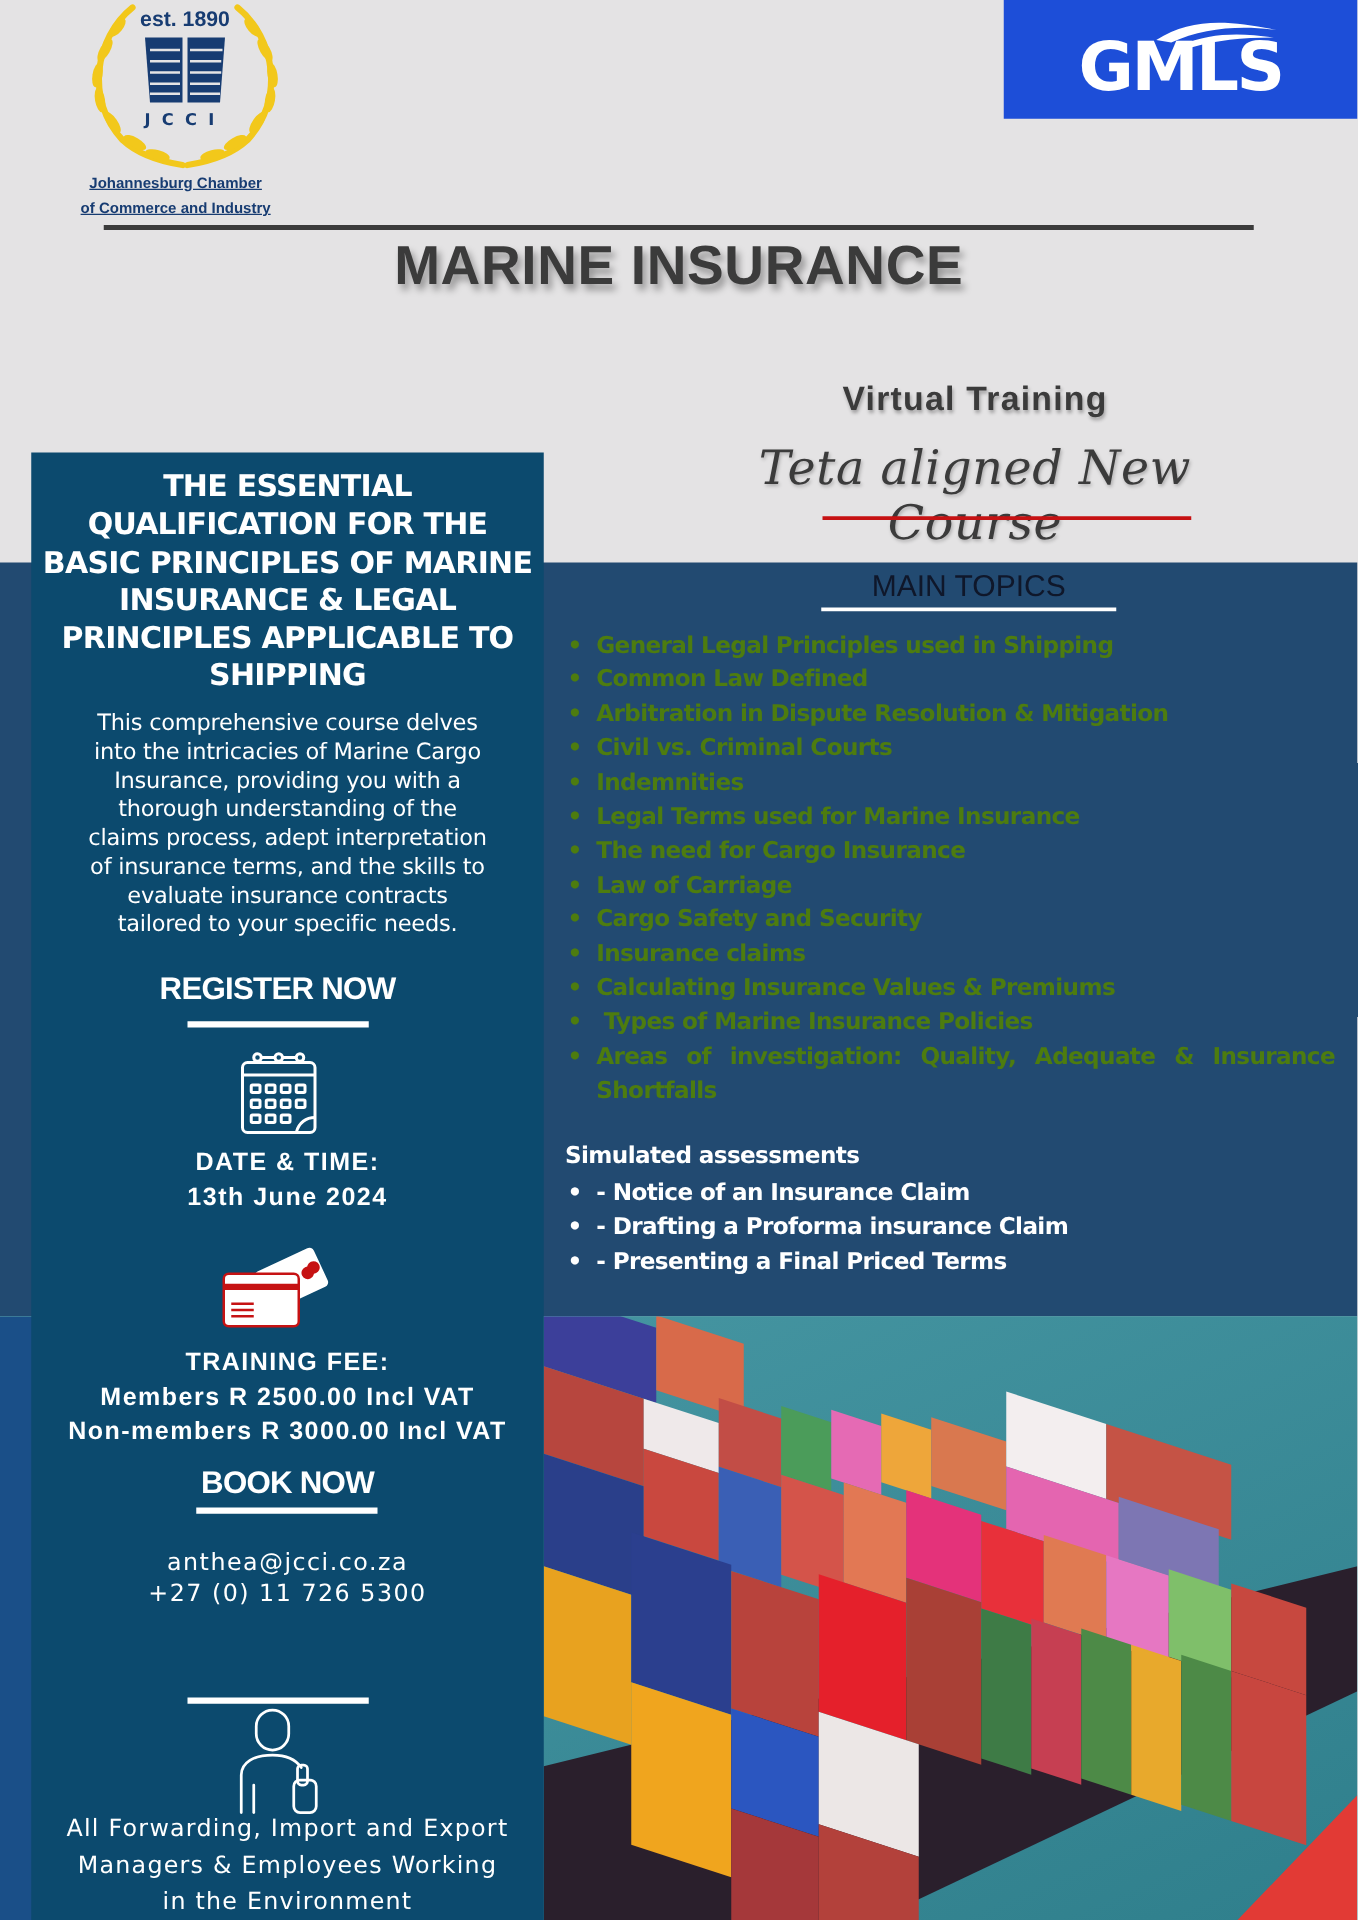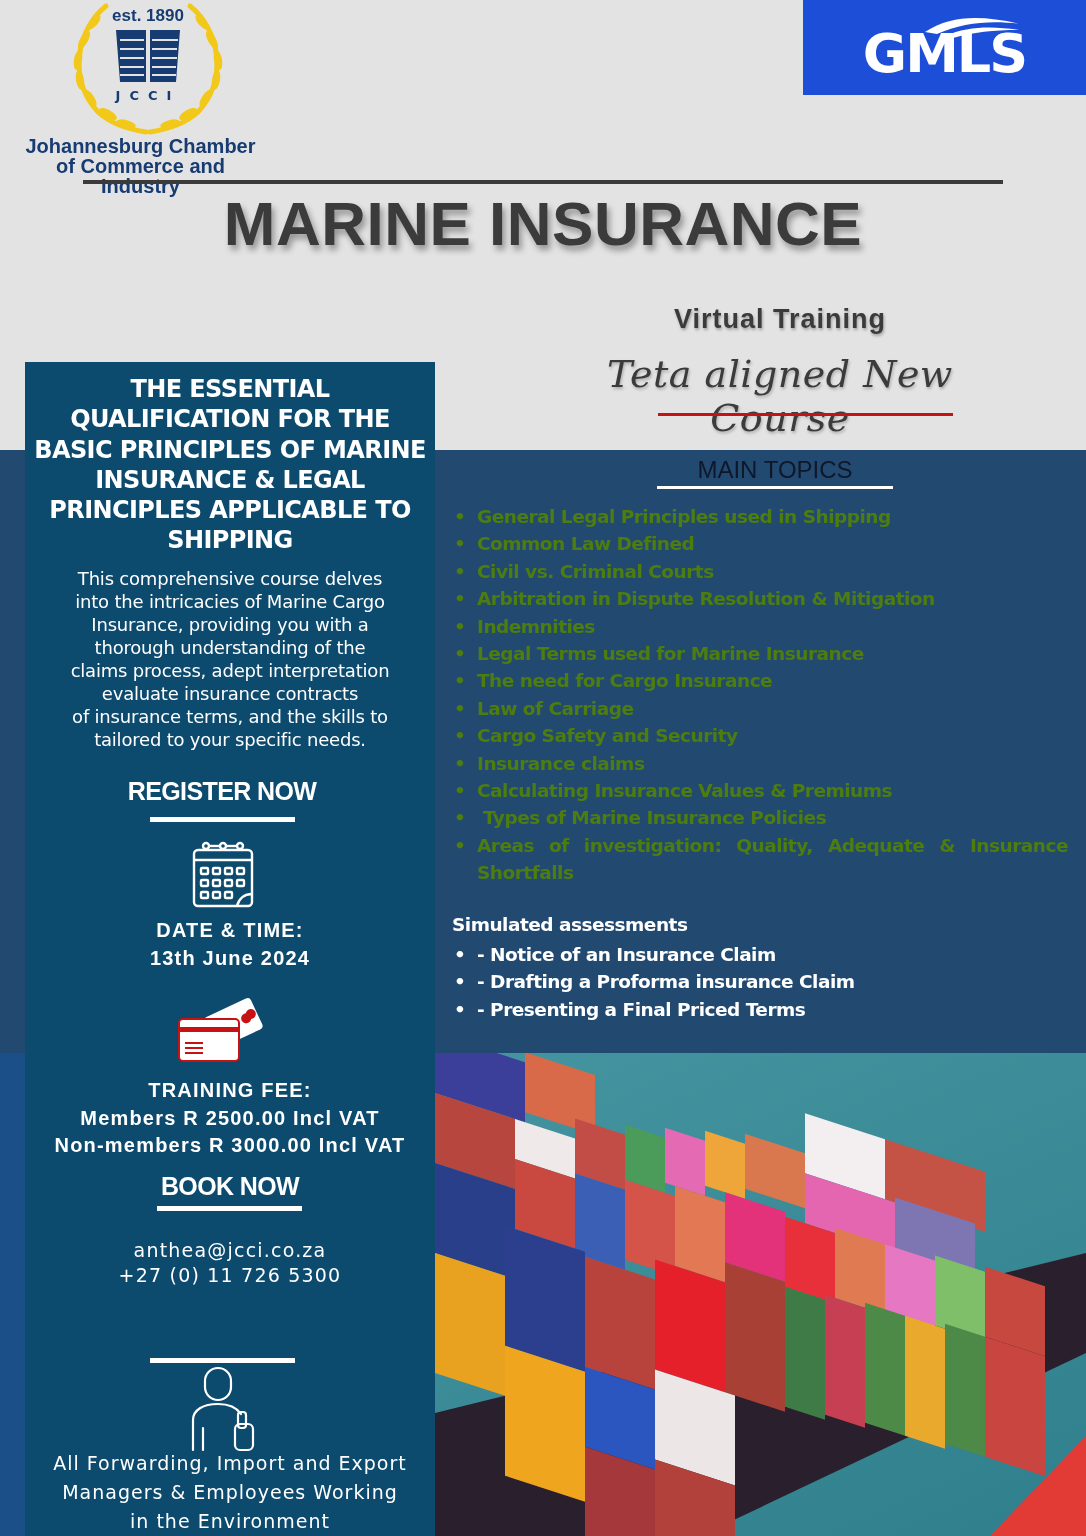--- a/index.html
+++ b/index.html
@@ -6,28 +6,28 @@
   html, body { width: 1086px; height: 1536px; overflow: hidden; }
   body { position: relative; background: #e4e3e4; font-family: "Liberation Sans", sans-serif; }
 
   
   .top-area { position: absolute; left: 0; top: 0; width: 1086px; height: 450px; background: #e4e3e4; }
 
   
   .jcci { position: absolute; left: 18px; top: 0; width: 240px; height: 180px; }
   .jcci-wreath { position: absolute; left: 40px; top: 0; width: 180px; height: 135px; }
   .jcci-est { position: absolute; left: 0; width: 260px; top: 6px; text-align: center; font-size: 17px; font-weight: bold; color: #173c72; }
-  .jcci-name { position: absolute; left: 0; top: 136px; width: 245px; text-align: center; font-size: 20px; font-weight: bold; color: #173c72; line-height: 20px; }
+  .jcci-name { position: absolute; left: 0; top: 136px; width: 245px; text-align: center; font-size: 12px; font-weight: bold; color: #173c72; line-height: 20px; text-decoration: underline; }
 
   
   .gmls { position: absolute; left: 803px; top: 0; width: 283px; height: 95px; background: #1d4ed8; }
   .gmls-text { position: absolute; left: 0; width: 283px; top: 22px; text-align: center; color: #fff; font-weight: bold; font-size: 54px; letter-spacing: -2px; font-family: "DejaVu Sans", sans-serif; }
 
   .title-rule { position: absolute; left: 83px; top: 180px; width: 920px; height: 4px; background: #3b3b3b; }
-  .main-title { position: absolute; left: 0; top: 188px; width: 1086px; text-align: center; font-size: 62px; font-weight: bold; color: #3b3b3b; letter-spacing: 0.5px; text-shadow: 3px 5px 6px rgba(0,0,0,0.35); }
+  .main-title { position: absolute; left: 0; top: 188px; width: 1086px; text-align: center; font-size: 44px; font-weight: bold; color: #3b3b3b; letter-spacing: 0.5px; text-shadow: 3px 5px 6px rgba(0,0,0,0.35); }
   .main-title span { position: relative; left: 0px; }
 
   .virtual { position: absolute; left: 560px; top: 304px; width: 440px; text-align: center; font-size: 27px; font-weight: bold; color: #3b3b3b; letter-spacing: 1px; text-shadow: 1px 2px 3px rgba(0,0,0,0.3); }
   .script { position: absolute; left: 560px; top: 340px; width: 440px; height: 90px; }
   .script-text { position: absolute; left: 0; top: 12px; width: 440px; text-align: center; font-family: "DejaVu Serif", serif; font-style: italic; font-size: 38px; color: #3b3b3b; letter-spacing: 0.5px; text-shadow: 1px 2px 3px rgba(0,0,0,0.25); }
   .script-underline { position: absolute; left: 98px; top: 73px; width: 295px; height: 3px; background: #c61213; }
 
   
   .blue-band { position: absolute; left: 0; top: 450px; width: 1086px; height: 603px; background: #224a71; }
 
@@ -197,22 +197,22 @@
     <div>PRINCIPLES APPLICABLE TO</div>
     <div>SHIPPING</div>
   </div>
 
   <div class="rp-desc">
     <div>This comprehensive course delves</div>
     <div>into the intricacies of Marine Cargo</div>
     <div>Insurance, providing you with a</div>
     <div>thorough understanding of the</div>
     <div>claims process, adept interpretation</div>
+    <div>of insurance terms, and the skills to</div>
     <div>evaluate insurance contracts</div>
-    <div>of insurance terms, and the skills to</div>
     <div>tailored to your specific needs.</div>
   </div>
 
   <div class="rp-sub" style="top:415px;left:-8px;">REGISTER NOW</div>
   <div class="rp-rule" style="left:125px;top:455px;width:145px;"></div>
 
   <svg class="icon" style="left:166px;top:478px;" width="64" height="70" viewBox="0 0 64 70">
     <g fill="none" stroke="#fff" stroke-width="2.4">
       <rect x="3" y="10" width="58" height="56" rx="4"></rect>
       <line x1="3" y1="20" x2="61" y2="20"></line>
@@ -285,22 +285,22 @@
     <div>Managers &amp; Employees Working</div>
     <div>in the Environment</div>
   </div>
 </div>
 
 <div class="topics-title">MAIN TOPICS</div>
 <div class="topics-rule"></div>
 <ul class="topics">
   <li>General Legal Principles used in Shipping</li>
   <li>Common Law Defined</li>
+  <li>Arbitration in Dispute Resolution &amp; Mitigation</li>
   <li>Civil vs. Criminal Courts</li>
-  <li>Arbitration in Dispute Resolution &amp; Mitigation</li>
   <li>Indemnities</li>
   <li>Legal Terms used for Marine Insurance</li>
   <li>The need for Cargo Insurance</li>
   <li>Law of Carriage</li>
   <li>Cargo Safety and Security</li>
   <li>Insurance claims</li>
   <li>Calculating Insurance Values &amp; Premiums</li>
   <li style="white-space:pre;"> Types of Marine Insurance Policies</li>
   <li class="just">Areas of investigation: Quality, Adequate &amp; Insurance Shortfalls</li>
 </ul>

